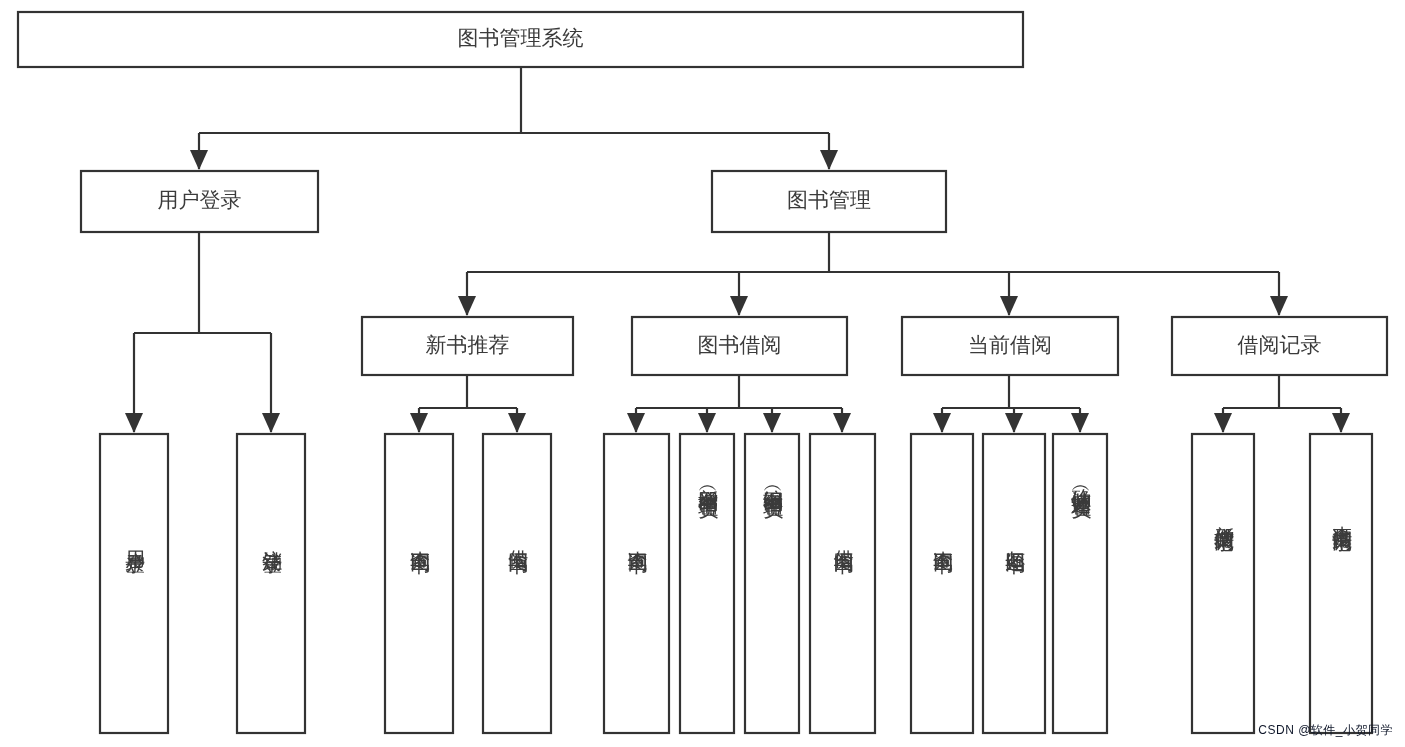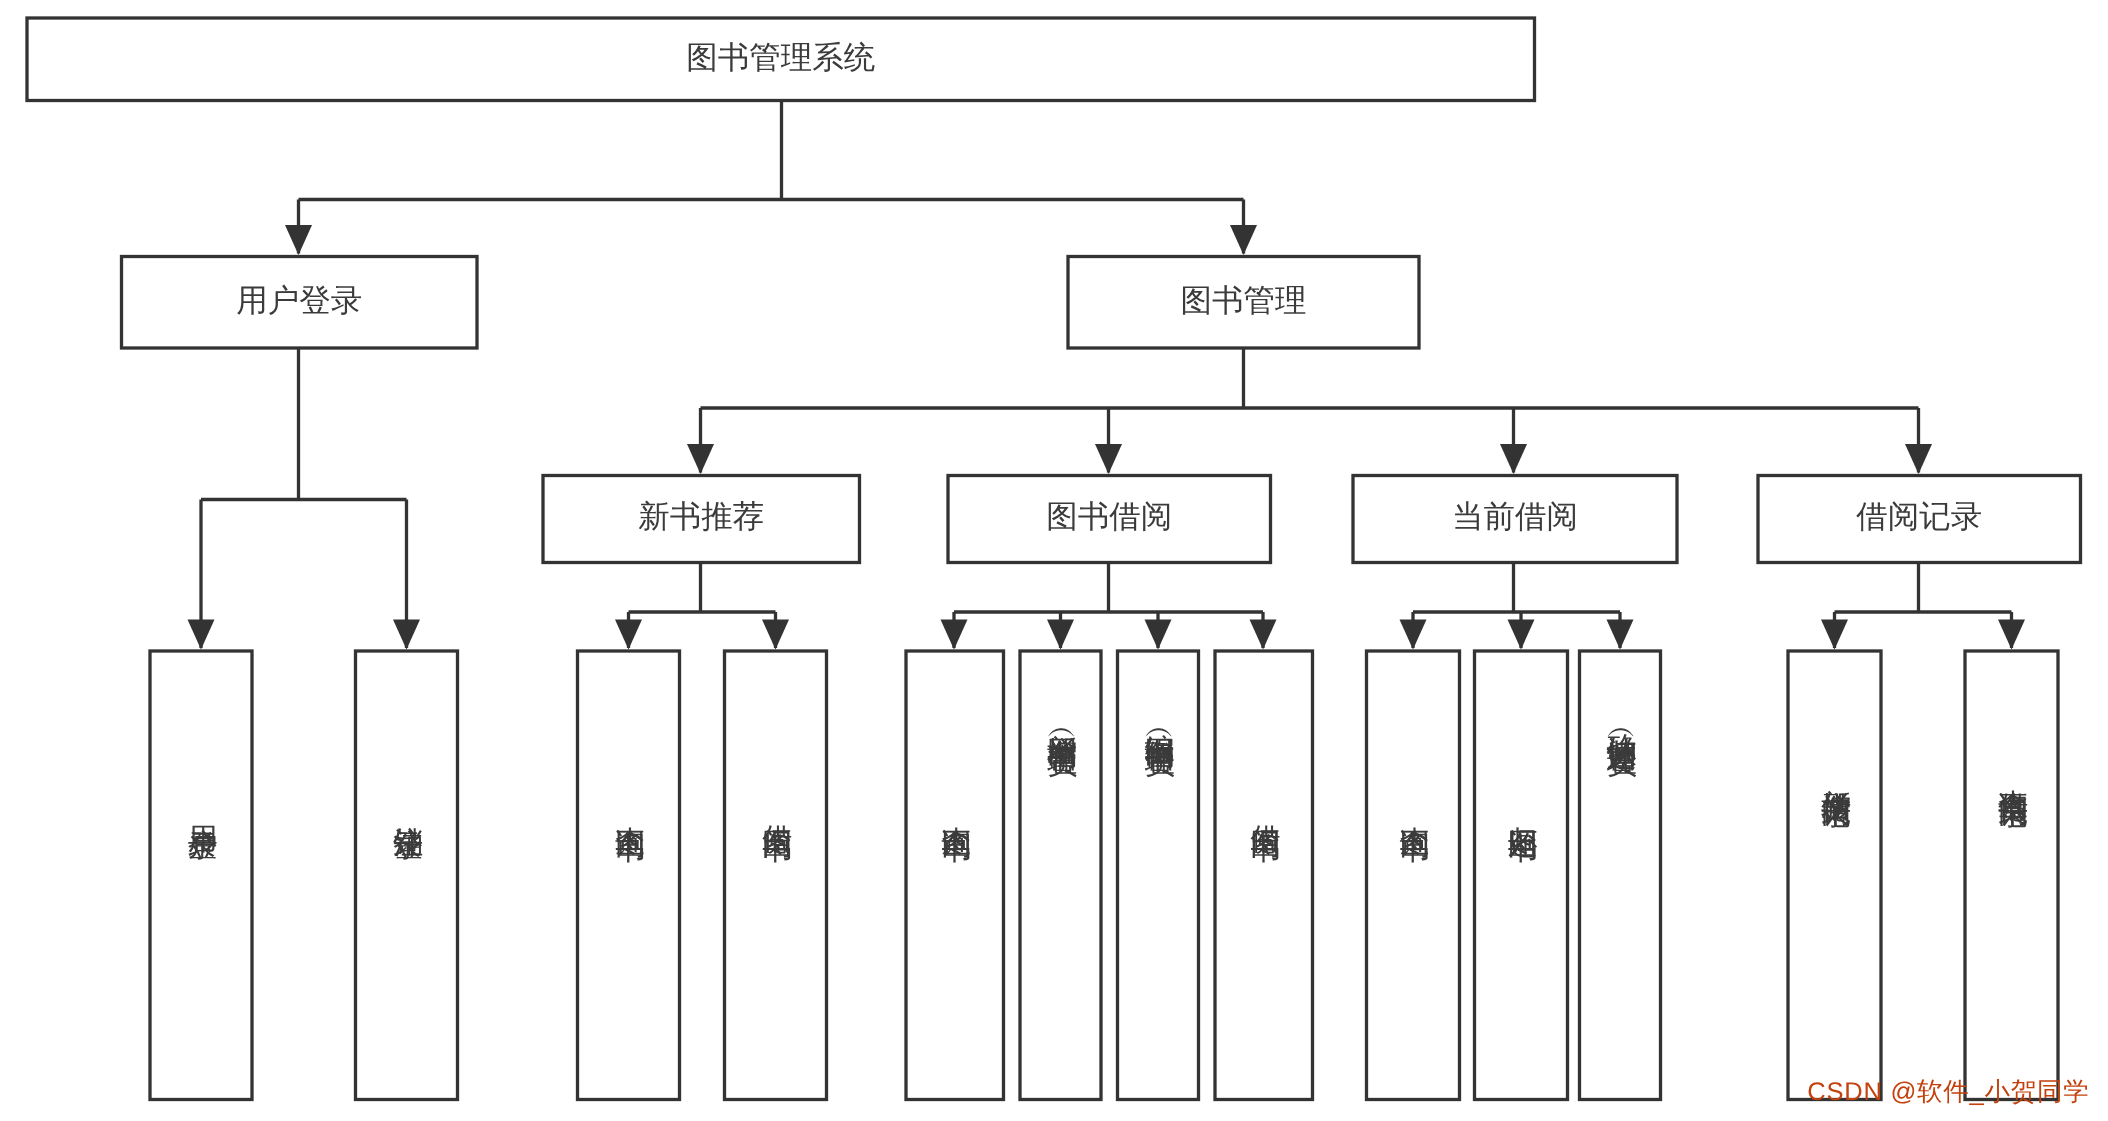--- a/index.html
+++ b/index.html
@@ -33,22 +33,22 @@
     stroke:#333333;
     stroke-width:2.2;
     fill:none;
     stroke-linecap:butt;
   }
   .arrow-head{fill:#333333;}
   .watermark{
     position:absolute;
     right:12px;
     bottom:8px;
-    color:#c2410c;
-    font-size:17px;
+    color:#0f172a;
+    font-size:12px;
     font-family:"Liberation Sans","DejaVu Sans",sans-serif;
     letter-spacing:0.5px;
     white-space:nowrap;
     user-select:none;
   }
 </style>
 </head>
 <body>
 
 <div id="diagram-root">

